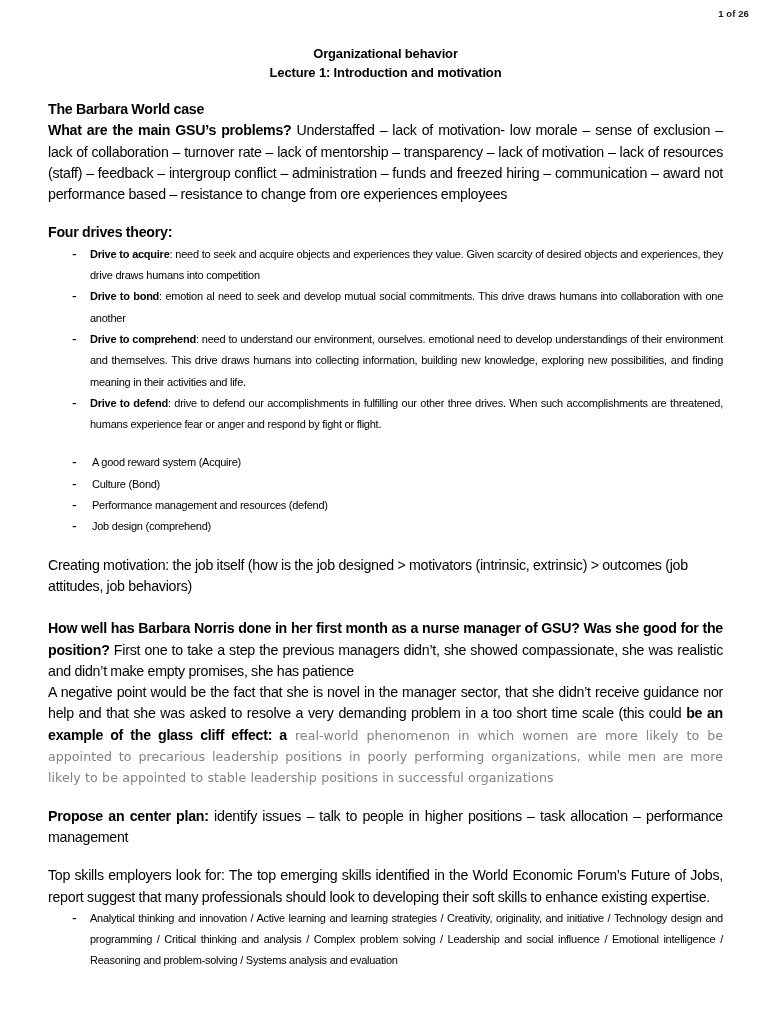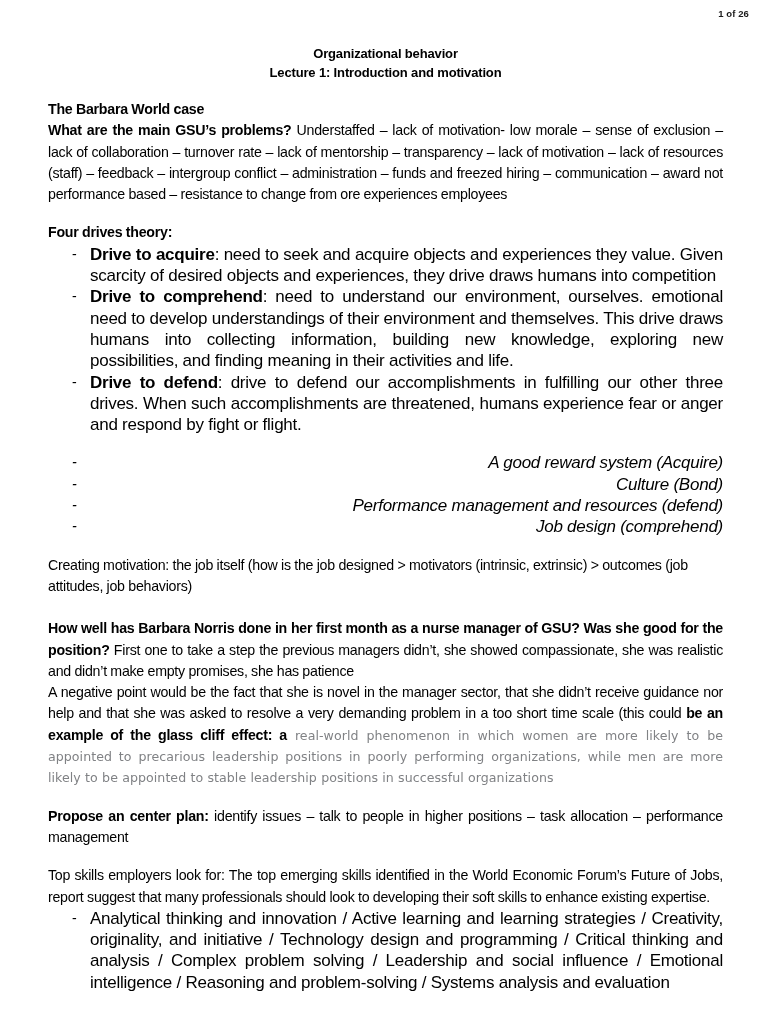--- a/index.html
+++ b/index.html
@@ -73,40 +73,39 @@
 
   
   ul.dash {
     list-style: none;
     margin: 0;
     padding: 0;
   }
   ul.dash > li {
     position: relative;
     padding-left: 42px;
-    font-size: 17px;
+    font-size: 11px;
     line-height: 21.3px;
     letter-spacing: -0.25px;
     text-align: justify;
     text-justify: inter-word;
     margin: 0;
   }
   ul.dash > li::before {
     content: "-";
     position: absolute;
     left: 24px;
     top: 0;
     font-weight: normal;
     font-size: 14.2px;
     line-height: 21.3px;
   }
   ul.dash.tight > li {
     padding-left: 44px;
-    text-align: right;
-    font-style: italic;
+    text-align: left;
   }
 
   
   .pasted {
     color: #808285;
     font-family: "DejaVu Sans", sans-serif;
     font-size: 12.6px;
     letter-spacing: 0.05px;
     word-spacing: 0.2px;
     font-weight: normal;
@@ -140,20 +139,23 @@
 
     <div class="para nojust">
       <b>Four drives theory:</b>
     </div>
 
     <ul class="dash">
       <li>
         <b>Drive to acquire</b><span>: need to seek and acquire objects and experiences they value. Given scarcity of desired objects and experiences, they drive draws humans into competition</span>
       </li>
       <li>
+        <b>Drive to bond</b><span>: emotion al need to seek and develop mutual social commitments. This drive draws humans into collaboration with one another</span>
+      </li>
+      <li>
         <b>Drive to comprehend</b><span>: need to understand our environment, ourselves. emotional need to develop understandings of their environment and themselves. This drive draws humans into collecting information, building new knowledge, exploring new possibilities, and finding meaning in their activities and life.</span>
       </li>
       <li>
         <b>Drive to defend</b><span>: drive to defend our accomplishments in fulfilling our other three drives. When such accomplishments are threatened, humans experience fear or anger and respond by fight or flight.</span>
       </li>
     </ul>
 
     <div class="spacer-md"></div>
 
 

